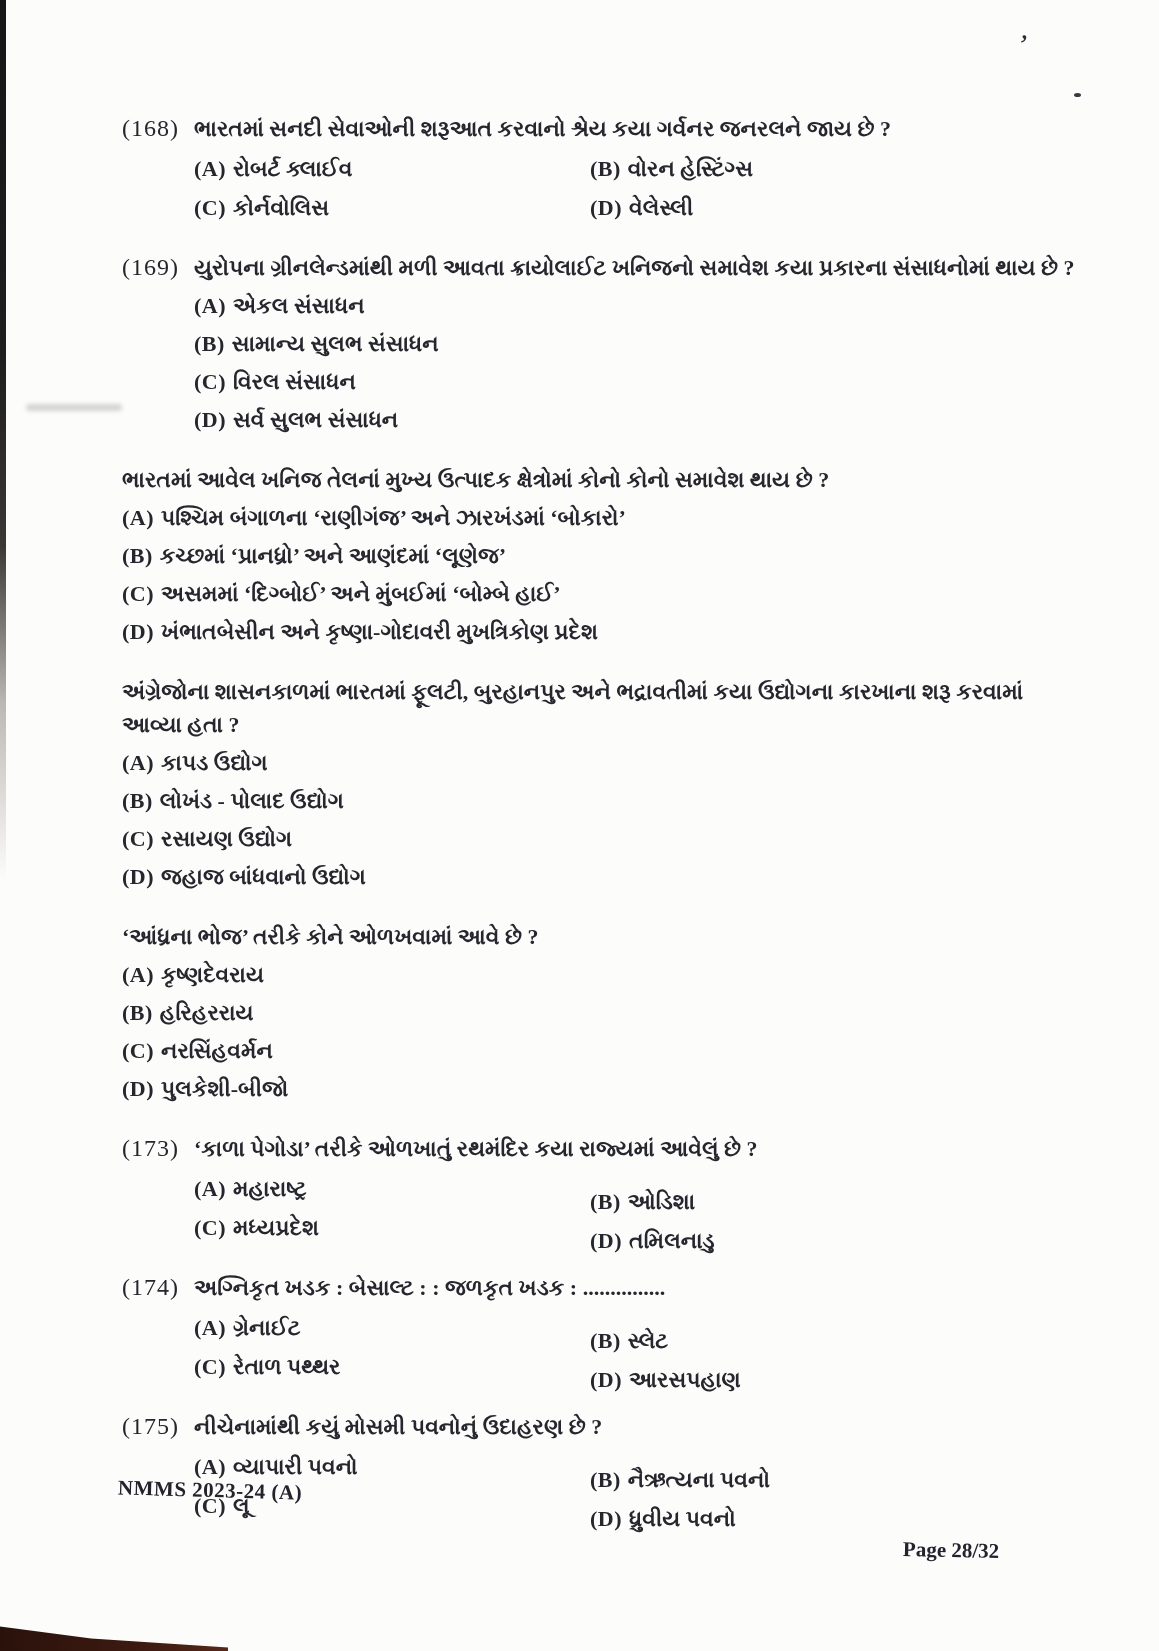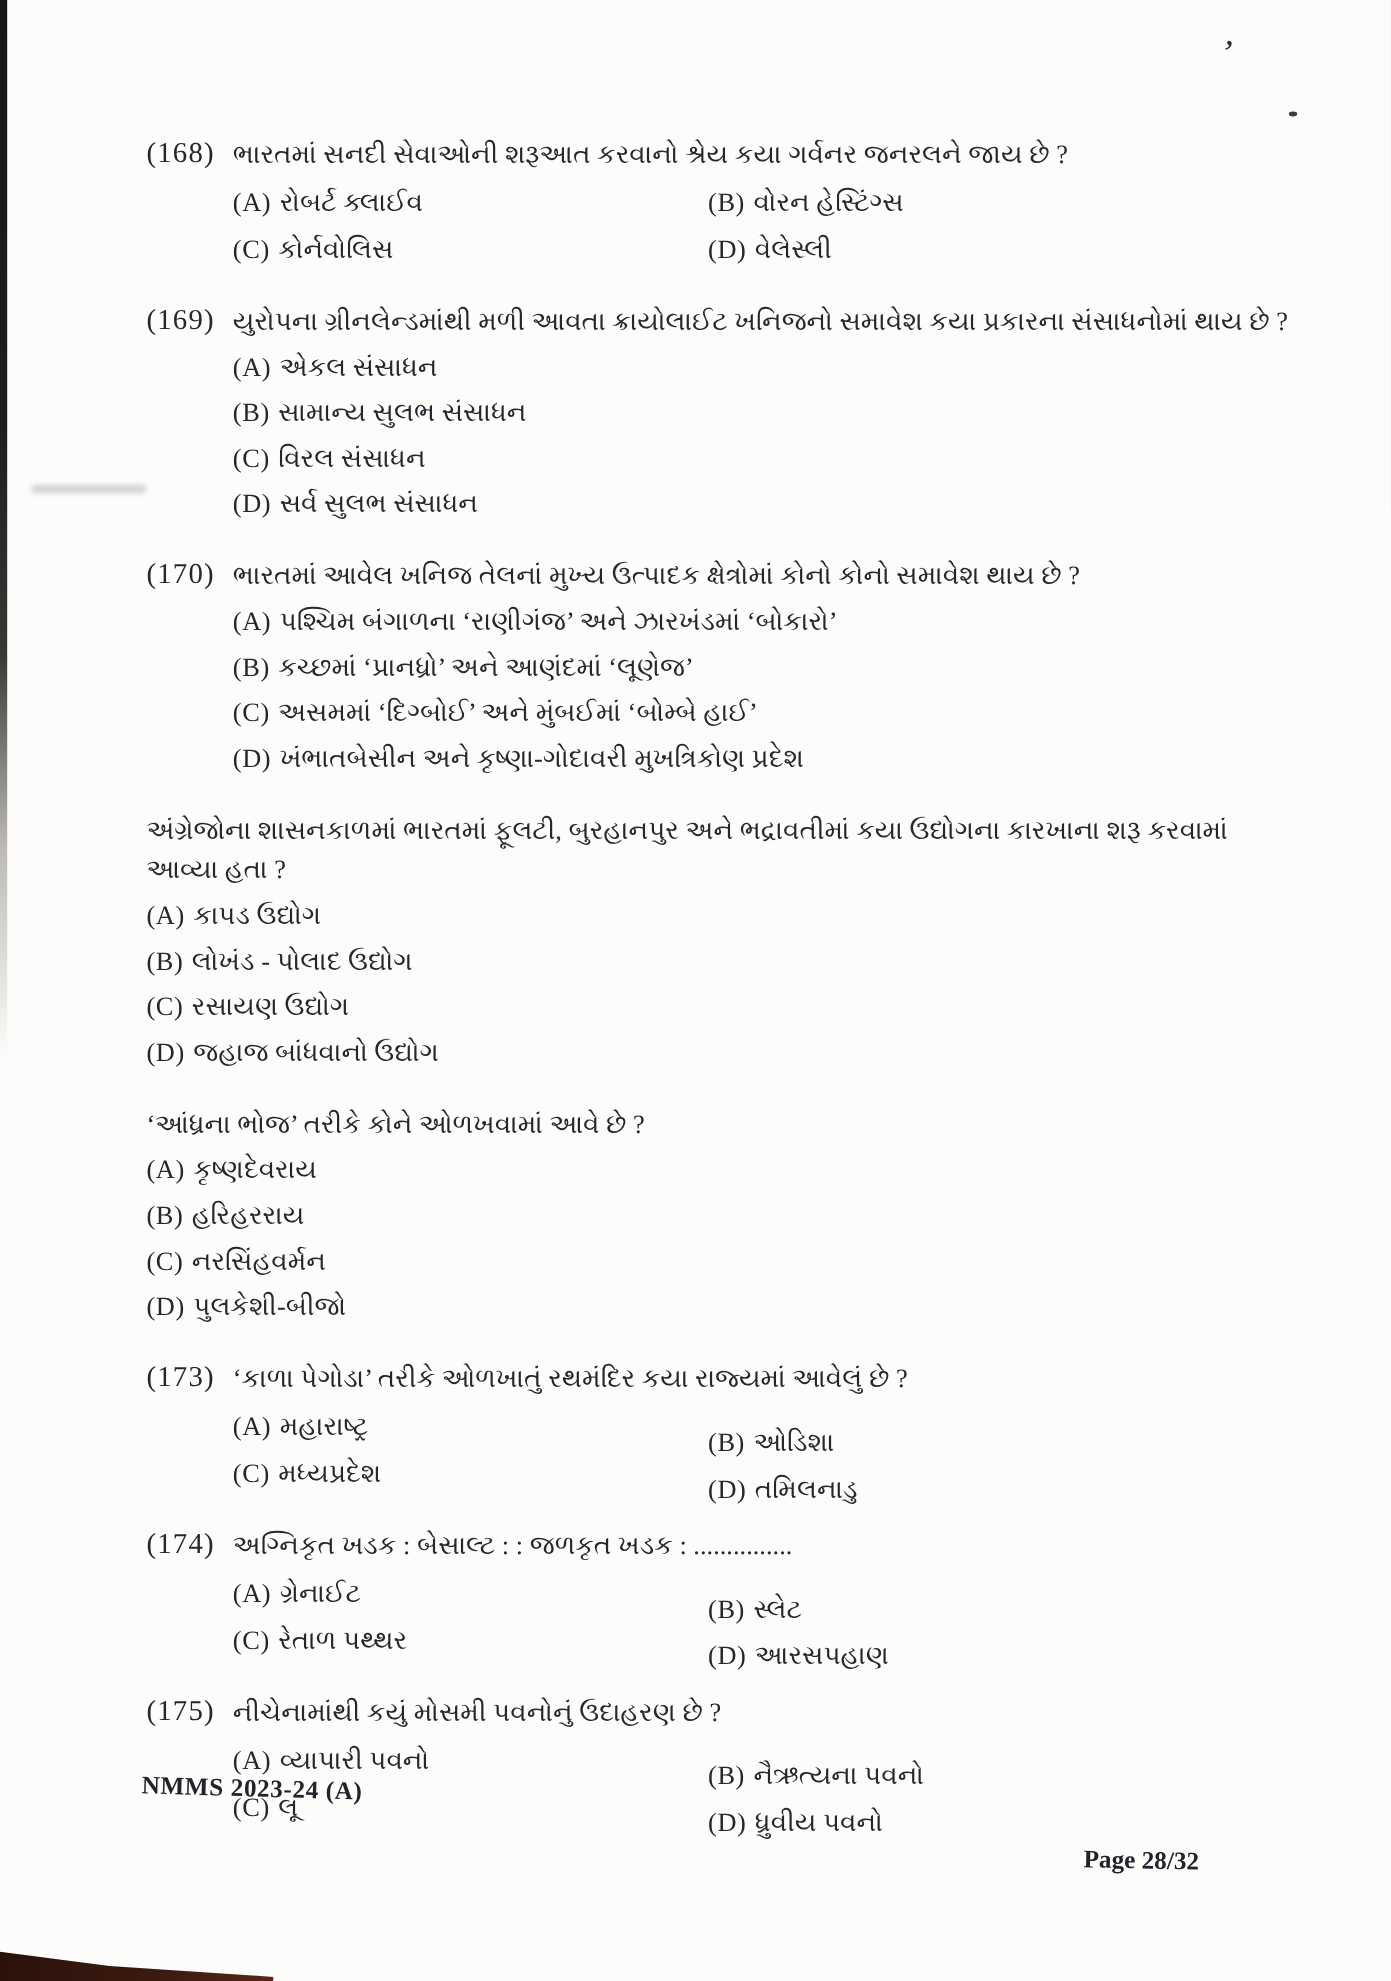--- a/index.html
+++ b/index.html
@@ -43,21 +43,21 @@
   
   .questions {
     position: absolute; left: 122px; top: 112px; right: 70px;
   }
   .q { display: flex; gap: 12px; margin-bottom: 27px; }
   .q-num {
     flex: none; width: 60px;
     font-size: 24px; line-height: 33px;
     letter-spacing: 1px;
   }
-  .q-body { flex: 1; min-width: 0; }
+  .q-body { flex: 1; min-width: 0; font-weight: bold; }
   .q-text {
     font-size: 22px; line-height: 33px;
     max-width: 915px;
   }
   .opts { margin-top: 6px; }
   .opts.stack .option { margin-top: 6px; }
   .opts.cols, .opts.cols-stagger {
     display: grid; grid-template-columns: 396px 1fr;
     row-gap: 7px; margin-top: 8px;
   }
@@ -129,21 +129,20 @@
               <span class="opt-text">વિરલ સંસાધન</span>
             </div>
             <div class="option">
               <span class="opt-label">(D)</span>
               <span class="opt-text">સર્વ સુલભ સંસાધન</span>
             </div>
           </div>
         </div>
       </div>
       <div class="q">
-        <div class="q-num">(170)</div>
         <div class="q-body">
           <div class="q-text">ભારતમાં આવેલ ખનિજ તેલનાં મુખ્ય ઉત્પાદક ક્ષેત્રોમાં કોનો કોનો સમાવેશ થાય છે ?</div>
           <div class="opts stack">
             <div class="option">
               <span class="opt-label">(A)</span>
               <span class="opt-text">પશ્ચિમ બંગાળના ‘રાણીગંજ’ અને ઝારખંડમાં ‘બોકારો’</span>
             </div>
             <div class="option">
               <span class="opt-label">(B)</span>
               <span class="opt-text">કચ્છમાં ‘પ્રાનધ્રો’ અને આણંદમાં ‘લૂણેજ’</span>

